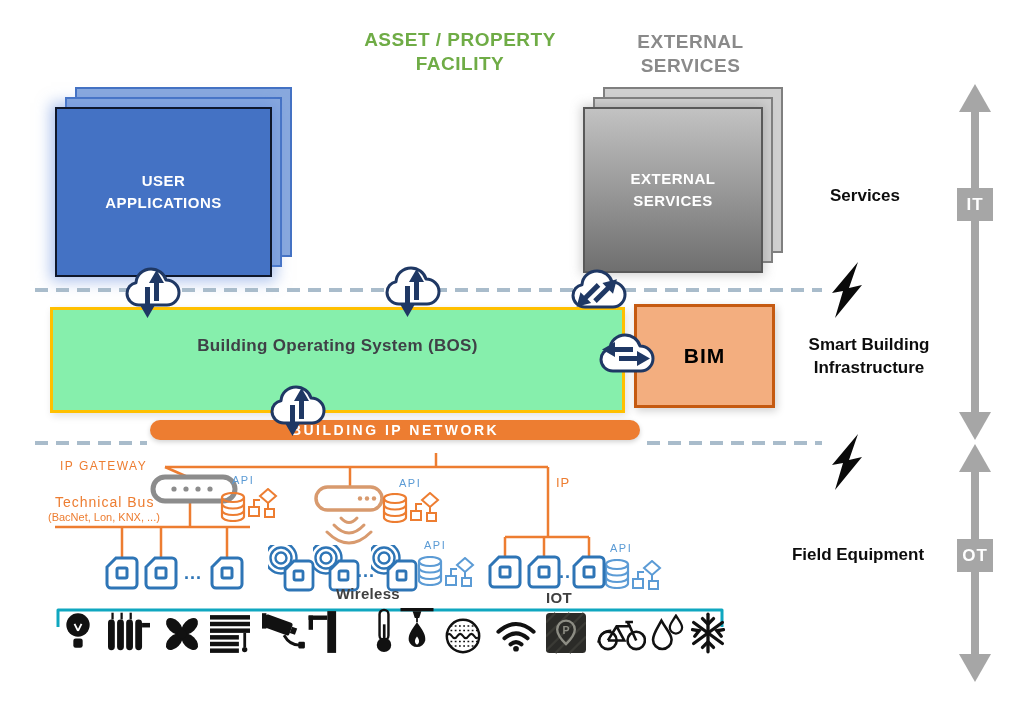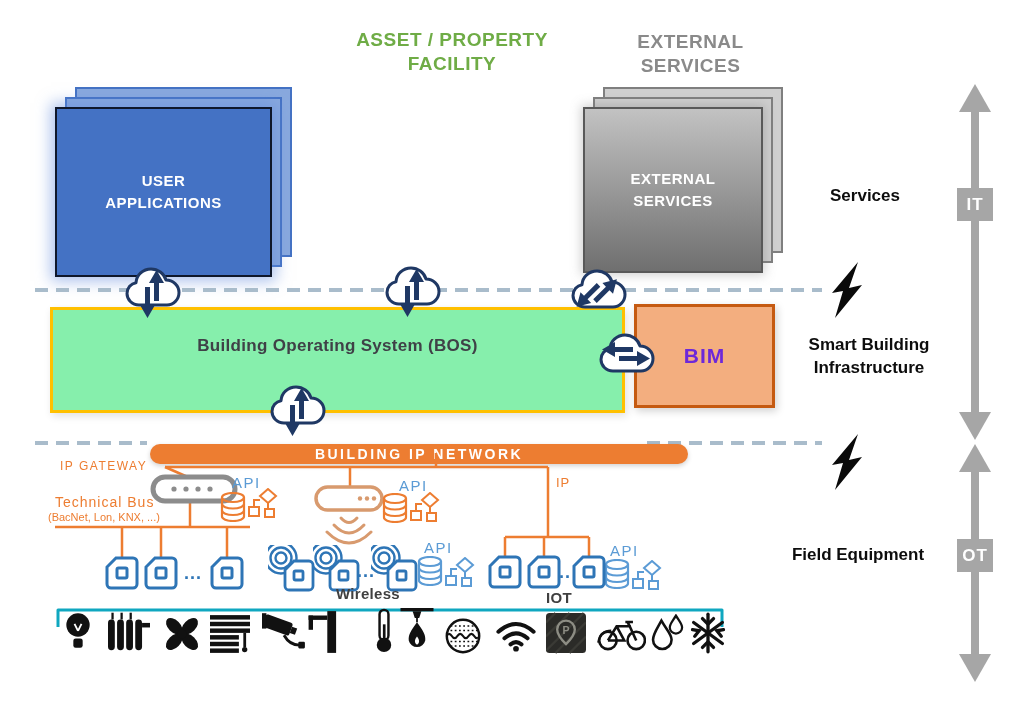--- a/index.html
+++ b/index.html
@@ -17,39 +17,39 @@
   .blue-back{background:#89A9DE;border:2px solid #4472C4;}
   .blue-front{background:#4472C4;border:2px solid #0f172a;box-shadow:0 0 14px 4px rgba(100,140,220,.55);}
   .green-back{background:#C2E2AE;border:2px solid #70AD47;}
   .green-front{background:#6CA84A;border:3px solid #3E6A26;box-shadow:0 0 14px 4px rgba(130,190,90,.55);}
   .gray-back{background:#CFCFCF;border:2px solid #7F7F7F;}
   .gray-front{background:linear-gradient(#C2C2C2,#6F6F6F);border:2px solid #595959;box-shadow:0 0 10px 2px rgba(120,120,120,.35);}
   .dash{height:4px;background:repeating-linear-gradient(90deg,#A9BCCB 0 13px,transparent 13px 21px);}
   .bosbox{background:#86efac;border:3px solid #FFC000;box-shadow:2px 3px 8px rgba(0,0,0,.12);}
   .bos-title{padding-top:26px;text-align:center;font-weight:bold;font-size:17px;color:#3F4147;letter-spacing:.3px;}
   .bimbox{background:#F3AE7F;border:3px solid #C55A11;box-shadow:2px 3px 8px rgba(0,0,0,.18);
-          display:flex;align-items:center;justify-content:center;font-weight:bold;font-size:21px;color:#6d28d9;letter-spacing:1px;}
+          display:flex;align-items:center;justify-content:center;font-weight:bold;font-size:21px;color:#000000;letter-spacing:1px;}
   .netbar{background:#ED7D31;border-radius:10px;box-shadow:0 2px 5px rgba(0,0,0,.18);
           color:#fff;font-size:14px;letter-spacing:2.5px;text-align:center;line-height:20px;font-weight:bold;}
   .raillabel{font-weight:bold;font-size:17px;color:#0d0d0d;text-align:center;line-height:1.35;}
   .badge{background:#A6A6A6;color:#fff;font-weight:bold;font-size:17px;text-align:center;line-height:33px;letter-spacing:1px;}
   .olabel{color:#ED7D31;}
-  .apilabel{color:#5B9BD5;font-size:15px;letter-spacing:1.5px;}
+  .apilabel{color:#5B9BD5;font-size:11px;letter-spacing:1.5px;}
   .teallabel{color:#404040;font-weight:bold;font-size:15px;letter-spacing:.3px;}
   .dots{color:#2E75B6;font-weight:bold;font-size:18px;letter-spacing:1px;}
   .cloud{fill:#fff;stroke:#1F3864;stroke-width:3;stroke-linejoin:round;}
   .arr{fill:#1F3864;}
   .ficon svg{display:block;}
 </style>
 </head>
 <body>
 
 <div id="canvas">
 
-  <div class="abs hdr green" style="left:347px;top:28px;width:210px">ASSET / PROPERTY FACILITY</div>
+  <div class="abs hdr green" style="left:355px;top:28px;width:210px">ASSET / PROPERTY FACILITY</div>
   <div class="abs hdr gray" style="left:613px;top:30px;width:155px">EXTERNAL SERVICES</div>
 
   <div class="abs" style="left:55px;top:87px;width:237px;height:190px">
     <div class="layer blue-back" style="left:20px;top:0"></div>
     <div class="layer blue-back" style="left:10px;top:10px"></div>
     <div class="layer blue-front" style="left:0;top:20px">
       <div class="stack-label">USER APPLICATIONS</div>
     </div>
   </div>
 
@@ -66,21 +66,21 @@
   <div class="abs dash" style="left:35px;top:441px;width:112px"></div>
   <div class="abs dash" style="left:647px;top:441px;width:175px"></div>
 
   <div class="abs bosbox" style="left:50px;top:307px;width:569px;height:100px">
     <div class="bos-title">Building Operating System (BOS)</div>
   </div>
   <div class="abs bimbox" style="left:634px;top:304px;width:135px;height:98px">
     <span>BIM</span>
   </div>
 
-  <div class="abs netbar" style="left:150px;top:444px;width:538px;height:20px">
+  <div class="abs netbar" style="left:150px;top:420px;width:490px;height:20px">
     <span>BUILDING IP NETWORK</span>
   </div>
 
   <svg class="abs" style="left:123px;top:259px" width="64" height="64" viewBox="0 0 64 64">
     <path class="cloud" d="M16,46 C9,46 4,40.5 4,34.5 C4,29 8,24.5 13,23.7 C13.5,16 20,10 28,10 C35,10 41,14.5 43,21 C50,21 56,26.5 56,33.5 C56,40.5 50.5,46 44,46 Z"></path>
     <path class="arr" d="M31,42 V24 H26 L33.5,11 L41,24 H36 V42 Z"></path>
     <path class="arr" d="M22,28 V46 H17 L24.5,59 L32,46 H27 V28 Z"></path>
   </svg>
   <svg class="abs" style="left:383px;top:258px" width="64" height="64" viewBox="0 0 64 64">
     <path class="cloud" d="M16,46 C9,46 4,40.5 4,34.5 C4,29 8,24.5 13,23.7 C13.5,16 20,10 28,10 C35,10 41,14.5 43,21 C50,21 56,26.5 56,33.5 C56,40.5 50.5,46 44,46 Z"></path>

